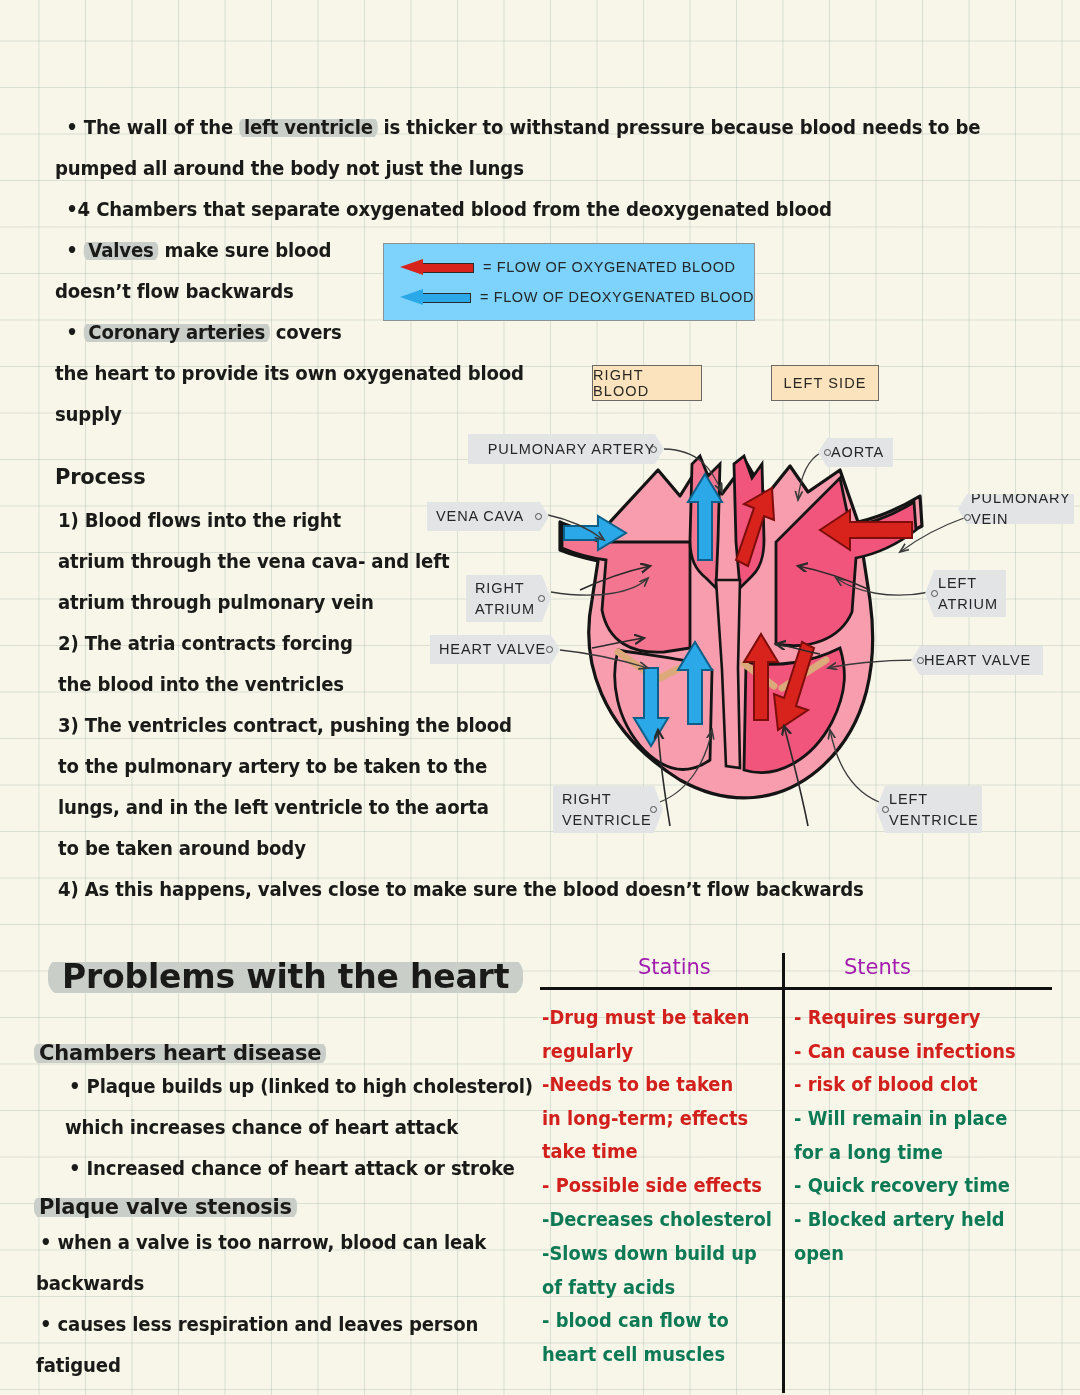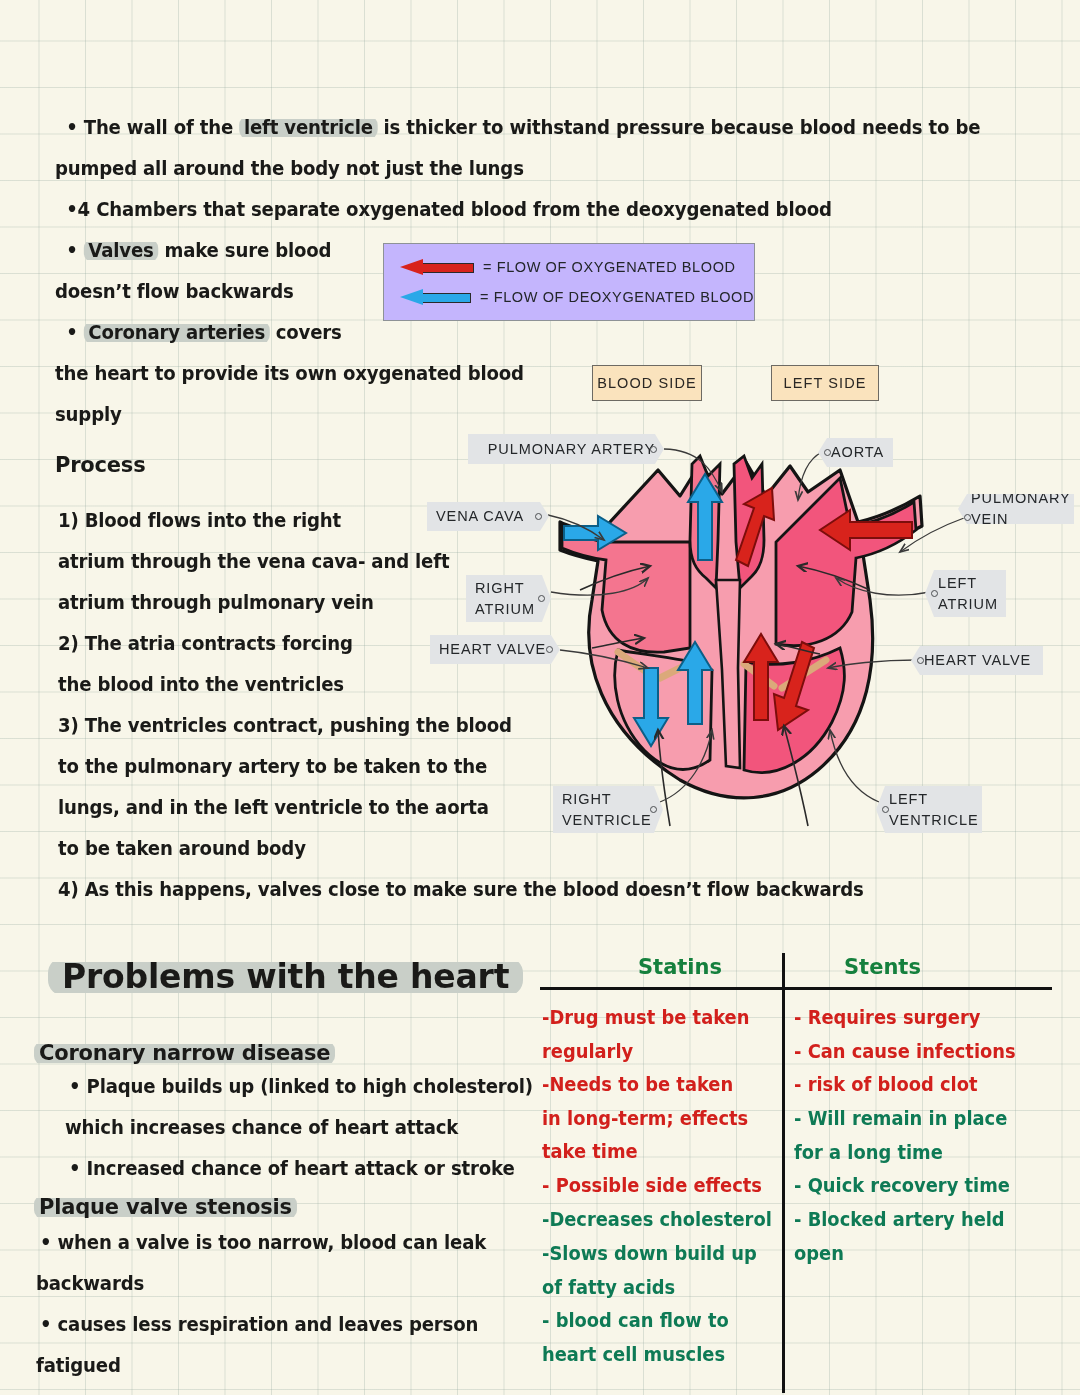--- a/index.html
+++ b/index.html
@@ -38,21 +38,21 @@
   .sect-h{font-size:21px;line-height:34px;}
   .big-h{font-size:33px;line-height:50px;}
 
   
   .tb{position:absolute;}
   .tb p{margin:0;white-space:nowrap;}
 
   
   #legend{
     position:absolute;left:383px;top:243px;width:372px;height:78px;
-    background:#c4b5fd;border:1.4px solid #8e9296;box-sizing:border-box;
+    background:#7dd3fc;border:1.4px solid #8e9296;box-sizing:border-box;
     padding:8px 0 0 16px;
   }
   .leg-row{display:flex;align-items:center;height:30px;}
   .leg-arrow{width:74px;height:17px;position:relative;margin-right:9px;}
   .leg-arrow .shaft{position:absolute;right:0;top:4px;width:52px;height:10px;border:1.1px solid #2a2a2a;box-sizing:border-box;}
   .leg-arrow .head{position:absolute;left:0;top:0;width:0;height:0;border-top:8.5px solid transparent;border-bottom:8.5px solid transparent;border-right:23px solid currentColor;}
   .leg-txt{font-family:"Liberation Sans",sans-serif;font-size:14.5px;color:#23262a;letter-spacing:.6px;white-space:nowrap;}
 
   
   .side-chip{
@@ -68,21 +68,21 @@
     font-family:"Liberation Sans",sans-serif;font-size:14.5px;color:#24272a;
     letter-spacing:.9px;line-height:19px;box-sizing:border-box;
     display:flex;align-items:center;padding:3px 9px;white-space:pre-line;
   }
   .tag.notch-r{clip-path:polygon(0 0,calc(100% - 9px) 0,100% 50%,calc(100% - 9px) 100%,0 100%);border:none;background:#e2e4e6;}
   .tag.notch-l{clip-path:polygon(9px 0,100% 0,100% 100%,9px 100%,0 50%);border:none;background:#e2e4e6;}
   .tag .ob{position:absolute;width:5px;height:5px;border-radius:50%;border:1.4px solid #4c4f52;background:#e2e4e6;}
 
   
   #tbl{position:absolute;left:536px;top:955px;width:520px;height:440px;}
-  .th{position:absolute;font-family:"DejaVu Sans",sans-serif;font-weight:bold;font-size:21px;color:#15803d;}
+  .th{position:absolute;font-family:"DejaVu Sans",sans-serif;font-weight:normal;font-size:21px;color:#a21caf;}
   .tline-h{position:absolute;background:#111;height:2.6px;}
   .tline-v{position:absolute;background:#111;width:2.8px;}
   .cell{position:absolute;font-family:"DejaVu Sans",sans-serif;font-weight:bold;font-size:19px;line-height:33.5px;transform:scaleX(.94);transform-origin:left top;}
   .cell p{margin:0;white-space:nowrap;}
   .neg{color:#d2201c;}
   .pos{color:#0e7a55;}
 
   #heart{position:absolute;left:540px;top:430px;width:420px;height:400px;}
 </style>
 </head>
@@ -112,21 +112,21 @@
     <p class="hw note">doesn’t flow backwards</p>
     <p class="hw note">
       <span style="margin-left:12px">•</span>
       <span class="hl">Coronary arteries</span>
       <span>covers</span>
     </p>
     <p class="hw note">the heart to provide its own oxygenated blood</p>
     <p class="hw note">supply</p>
   </div>
 
-  <div class="tb" style="left:55px;top:448px;text-align:center;">
+  <div class="tb" style="left:55px;top:460px;text-align:center;">
     <p class="hw sect-h">Process</p>
   </div>
   <div class="tb" style="left:58px;top:500px;">
     <p class="hw note">1) Blood flows into the right</p>
     <p class="hw note">atrium through the vena cava- and left</p>
     <p class="hw note">atrium through pulmonary vein</p>
     <p class="hw note">2) The atria contracts forcing</p>
     <p class="hw note">the blood into the ventricles</p>
     <p class="hw note">3) The ventricles contract, pushing the blood</p>
     <p class="hw note">to the pulmonary artery to be taken to the</p>
@@ -145,21 +145,21 @@
     </div>
     <div class="leg-row">
       <span class="leg-arrow" style="color:#2aa8e8">
         <span class="shaft" style="background:#2aa8e8"></span>
         <span class="head"></span>
       </span>
       <span class="leg-txt">= FLOW  OF  DEOXYGENATED  BLOOD</span>
     </div>
   </div>
 
-  <div class="side-chip" style="left:592px;top:365px;width:110px;height:36px;">BLOOD  SIDE</div>
+  <div class="side-chip" style="left:592px;top:365px;width:110px;height:36px;">RIGHT  BLOOD</div>
   <div class="side-chip" style="left:771px;top:365px;width:108px;height:36px;">LEFT  SIDE</div>
 
   <svg id="heart" viewBox="0 0 420 400">
 
     <path d="M58 105 C40 100,28 96,20 92 L20 120 C30 124,44 128,58 131
              L52 170 C40 230,60 300,140 350 C190 378,240 372,278 340
              C330 296,338 230,330 170 L322 118
              C350 112,368 104,382 96 L380 66 C360 78,336 88,318 92
              L300 40 L268 62 L250 36 L226 66 L206 32 L182 64 L160 34 L140 66 L118 40 Z" fill="#f79dae" stroke="#141414" stroke-width="3.2" stroke-linejoin="round"></path>
 
@@ -292,21 +292,21 @@
     <span style="margin-left:4px">LEFT
 VENTRICLE</span>
     <span class="ob" style="left:6px;top:20px;"></span>
   </div>
 
   <div class="tb" style="left:48px;top:952px;">
     <p class="hw big-h"><span class="hl" style="padding:0 14px;border-radius:16px;">Problems with the heart</span></p>
   </div>
 
   <div class="tb" style="left:34px;top:1036px;">
-    <p class="hw sect-h"><span class="hl">Coronary narrow disease</span></p>
+    <p class="hw sect-h"><span class="hl">Chambers heart disease</span></p>
   </div>
   <div class="tb" style="left:40px;top:1066px;padding-left:29px;">
     <p class="hw note">• Plaque builds up (linked to high cholesterol)</p>
     <p class="hw note" style="margin-left:-4px">which increases chance of heart attack</p>
     <p class="hw note">• Increased chance of  heart attack or stroke</p>
   </div>
 
   <div class="tb" style="left:34px;top:1190px;">
     <p class="hw sect-h"><span class="hl">Plaque valve stenosis</span></p>
   </div>

